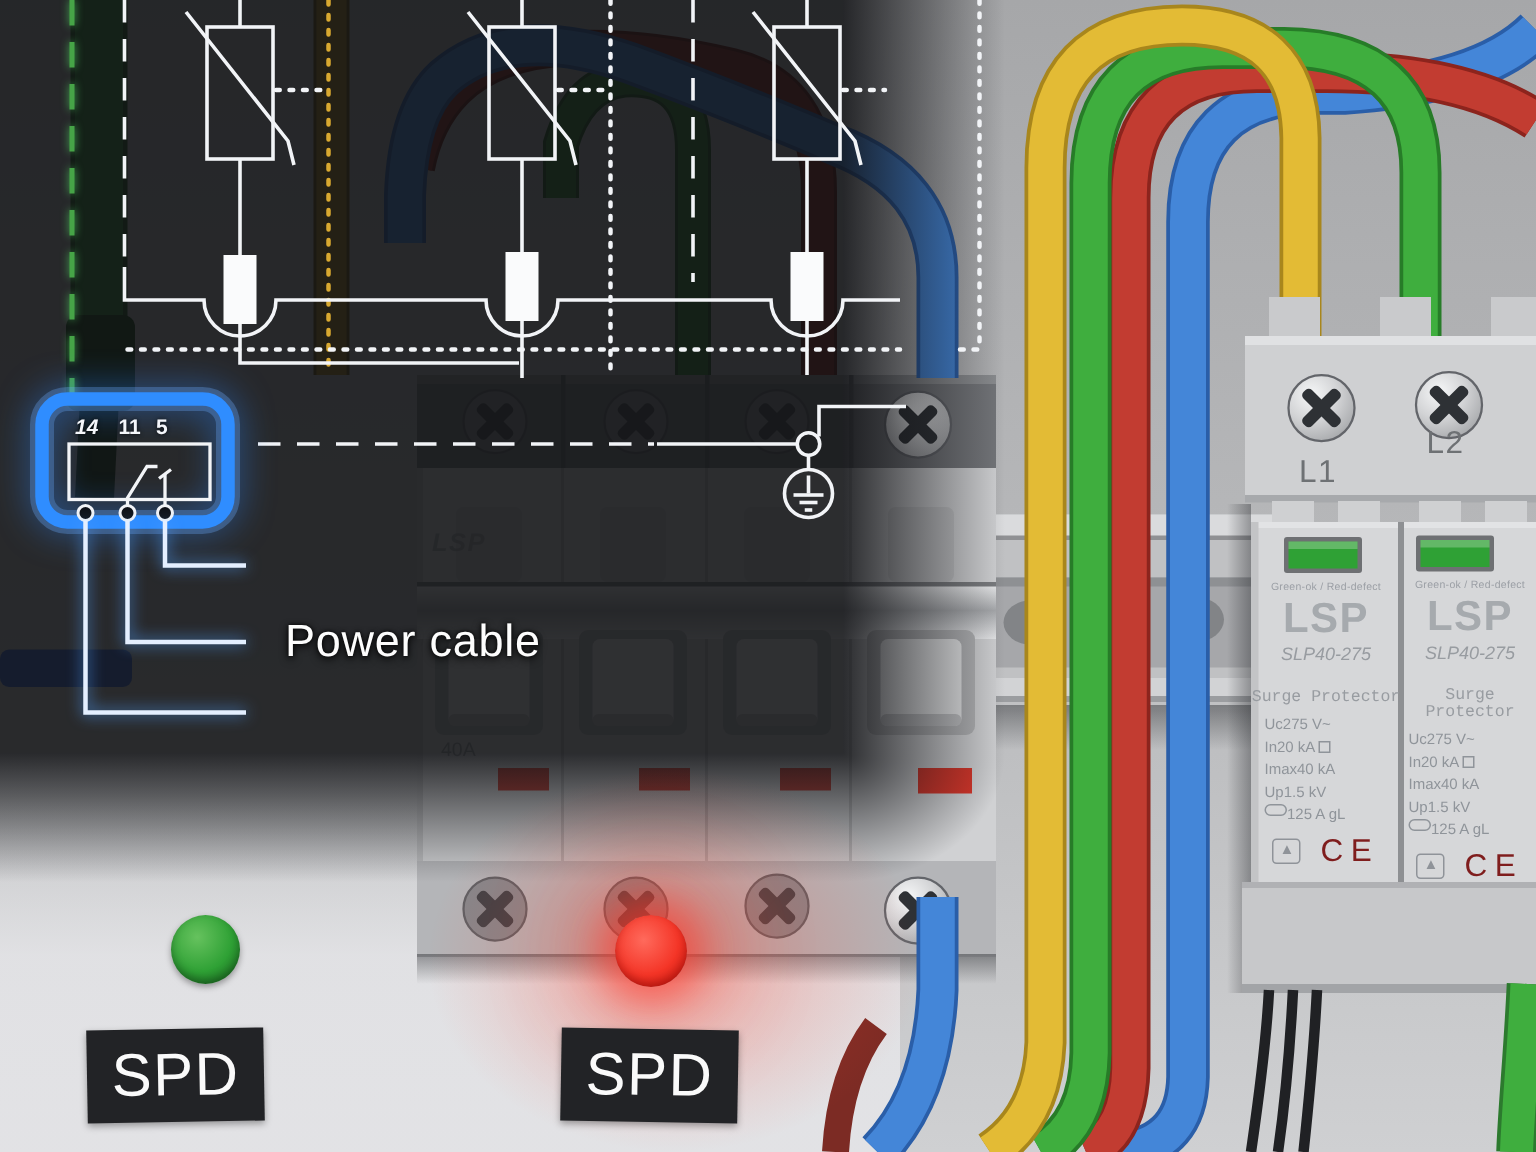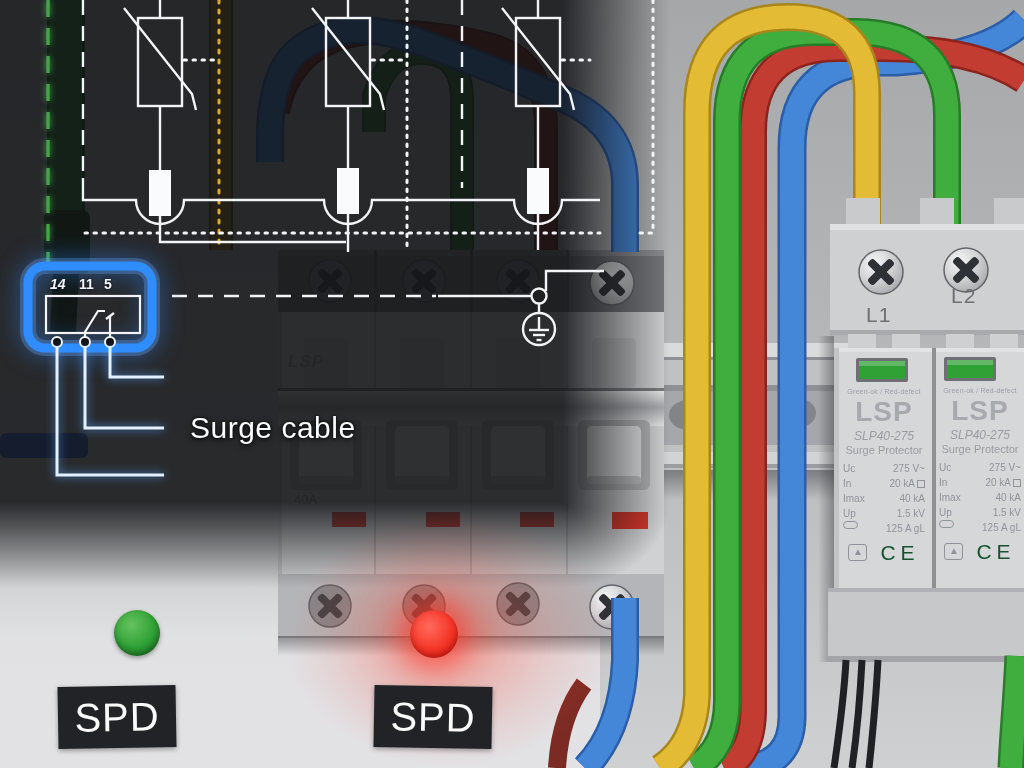--- a/index.html
+++ b/index.html
@@ -49,29 +49,29 @@
               text-shadow:0 2px 6px rgba(0,0,0,.85),0 0 3px rgba(0,0,0,.9);white-space:nowrap;}
   .termnum{position:absolute;color:#f4f6fa;font-size:14px;font-weight:bold;
            text-shadow:0 0 3px rgba(0,0,0,.8);}
   .buslabel{position:absolute;color:#6e7174;font-size:21px;letter-spacing:1px;}
   .breaker-txt{position:absolute;color:#97999c;}
 
   .spd-text{position:absolute;text-align:center;color:#94989e;line-height:1;}
   .spd-status{font-size:7px;color:#9b9fa5;letter-spacing:.2px;}
   .spd-brand{font-size:28px;font-weight:bold;letter-spacing:1px;color:#a6aaae;margin-top:3px;}
   .spd-model{font-size:12px;margin-top:4px;color:#989ca1;font-style:italic;}
-  .spd-type{font-size:11px;margin-top:3px;color:#989ca1;}
+  .spd-type{font-size:11px;margin-top:18px;color:#989ca1;font-family:Liberation Mono, monospace;}
   .spd-specs{width:82px;margin:5px auto 0;}
-  .spec-row{display:flex;justify-content:space-between;font-size:10px;line-height:15px;color:#8f949a;}
+  .spec-row{display:flex;font-size:10px;line-height:15px;color:#8f949a;}
   .inbox{display:inline-block;width:8px;height:8px;border:1px solid #8f949a;margin-left:2px;vertical-align:-1px;}
   .fuseicon{display:inline-block;width:15px;height:8px;border:1.2px solid #8f949a;border-radius:4px;}
   .spd-icons{display:flex;justify-content:center;align-items:center;gap:13px;margin-top:6px;}
   .warnbox{width:19px;height:17px;border:1.5px solid #8f9399;border-radius:3px;
            font-size:10px;line-height:14px;text-align:center;color:#8f9399;}
-  .cetxt{font-size:21px;letter-spacing:5px;color:#14532d;}
+  .cetxt{font-size:21px;letter-spacing:5px;color:#7f1d1d;}
 
   .plate{position:absolute;width:118px;height:62px;background:#222326;color:#fafafa;
          font-size:40px;text-align:center;line-height:62px;letter-spacing:1px;
          box-shadow:0 2px 5px rgba(0,0,0,.35);}
   .led{position:absolute;border-radius:50%;}
   #led-green{left:114px;top:610px;width:46px;height:46px;
     background:radial-gradient(circle at 38% 32%,#66c25e,var(--led_green,#2fa135) 55%,#1f7a26 85%,#175c1d);
     box-shadow:0 2px 4px rgba(0,0,0,.35), inset 0 -3px 6px rgba(0,0,0,.3);}
   #led-red{left:410px;top:610px;width:48px;height:48px;
     background:radial-gradient(circle at 40% 35%,#ff6a5c,var(--led_red,#f43527) 55%,#d21f14 85%);
@@ -346,21 +346,21 @@
       <path class="glowline" d="M110 347 V377 H164"></path>
       <path class="glowline" d="M85 347 V428 H164"></path>
       <path class="glowline" d="M57 347 V475 H164"></path>
     </g>
   </svg>
 
   <span class="termnum" style="left:50px;top:276px;font-style:italic;">14</span>
   <span class="termnum" style="left:79px;top:276px;">11</span>
   <span class="termnum" style="left:104px;top:276px;">5</span>
 
-  <div class="annotation" style="top:411px;">Surge cable</div>
+  <div class="annotation" style="top:411px;">Power cable</div>
 
   <span class="buslabel" style="left:866px;top:303px;">L1</span>
   <span class="buslabel" style="left:951px;top:284px;">L2</span>
 
   <div class="spd-text" style="left:834px;top:388px;width:100px;">
     <div class="spd-status">Green-ok / Red-defect</div>
     <div class="spd-brand">LSP</div>
     <div class="spd-model">SLP40-275</div>
     <div class="spd-type">Surge Protector</div>
     <div class="spd-specs">

